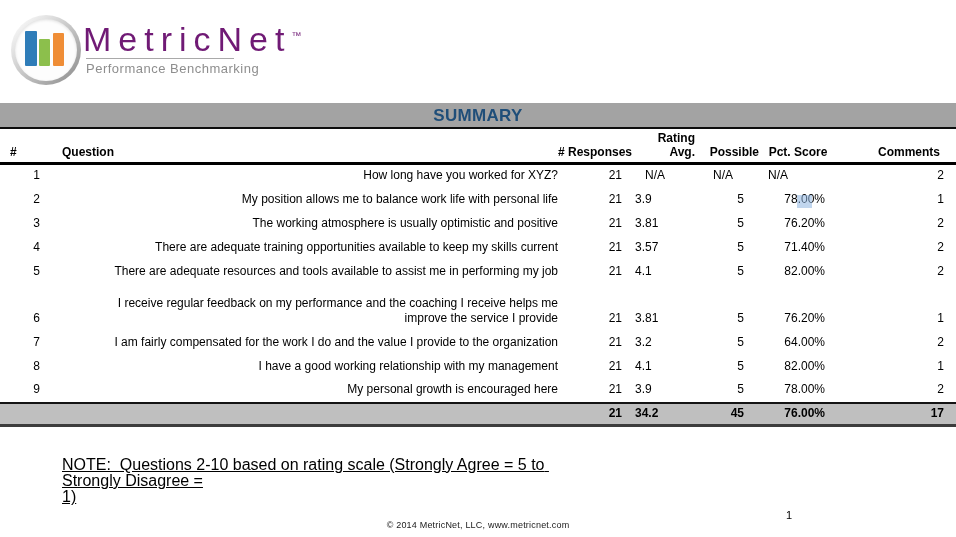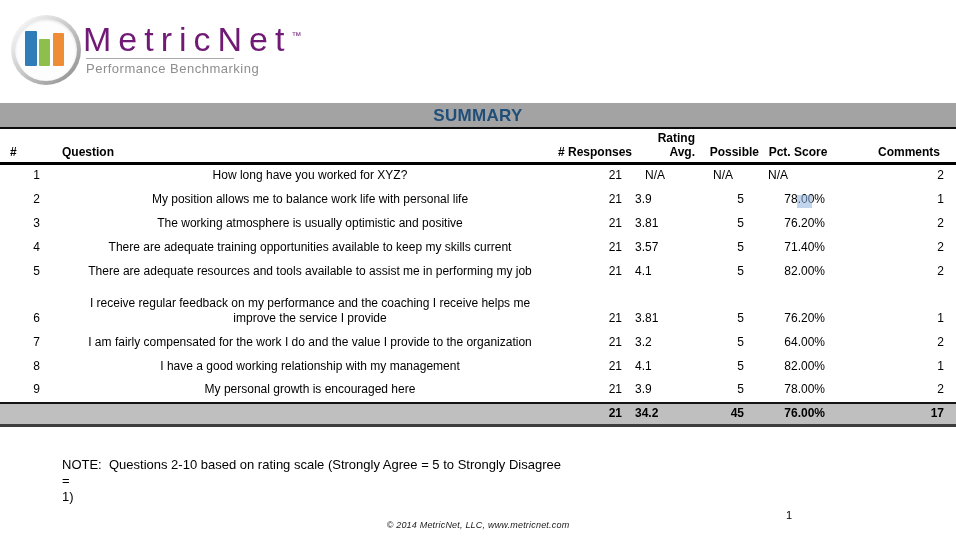--- a/index.html
+++ b/index.html
@@ -38,41 +38,41 @@
   th.col-q      { text-align:left;  padding-left:12px; }
   th.col-resp   { text-align:left; padding-right:1px; }
   th.col-rating { text-align:right;  padding-left:10px; white-space:pre-line; line-height:14px; }
   th.col-poss   { text-align:right; padding-right:3px; }
   th.col-pct    { text-align:center;  padding-left:6px; }
   th.col-com    { text-align:center;  padding-left:34px; }
 
   tbody td { height:24px; vertical-align:bottom; padding-bottom:5px; line-height:15px; }
   tbody tr.tall td { height:47px; }
   td.col-num    { text-align:right; padding-right:10px; }
-  td.col-q      { text-align:center;  padding-left:12px; white-space:pre-wrap;margin-top:34px; }
+  td.col-q      { text-align:right;  padding-left:12px; white-space:pre-wrap;margin-top:34px; }
   td.col-resp   { text-align:right; padding-right:13px; }
   td.col-rating { text-align:left; padding-right:3px; }
   td.col-poss   { text-align:right; padding-right:18px; }
   td.col-pct    { text-align:right; padding-right:3px; }
   td.col-com    { text-align:right; padding-right:12px; }
   td.col-rating.na { text-align:left; padding-left:10px; }
   td.col-poss.na   { text-align:left; padding-left:18px; }
   td.col-pct.na    { text-align:left; padding-left:6px; }
 
   tfoot tr { background:#bfbfbf; border-top:2px solid #141414; border-bottom:3px solid #3d3d3d; }
   tfoot td { height:23px; vertical-align:middle; font-weight:bold; padding-bottom:1px; }
 
   .selection-highlight { position:absolute; left:797px; top:195px; width:15px; height:13px;
                  background:rgba(142,180,224,.55); z-index:3; pointer-events:none; }
 
   
-  .note { position:absolute; top:457px; left:62px; width:510px; font-size:13px;
-          line-height:16px; white-space:pre-wrap; }
+  .note { position:absolute; top:457px; left:62px; width:510px; font-size:16px;
+          line-height:16px; white-space:pre-wrap;text-decoration:underline; }
   .copyright { position:absolute; top:520px; left:0; width:956px; text-align:center;
-               font-size:9px; color:#1a1a1a; letter-spacing:.2px;font-style:italic; }
+               font-size:9px; color:#1a1a1a; letter-spacing:.2px; }
   .page-number { position:absolute; top:509px; left:786px; font-size:11px; }
 </style>
 </head>
 <body>
 
 <div class="page">
 
   <div class="logo">
     <div class="logo-circle">
       <div class="logo-circle-inner"></div>

